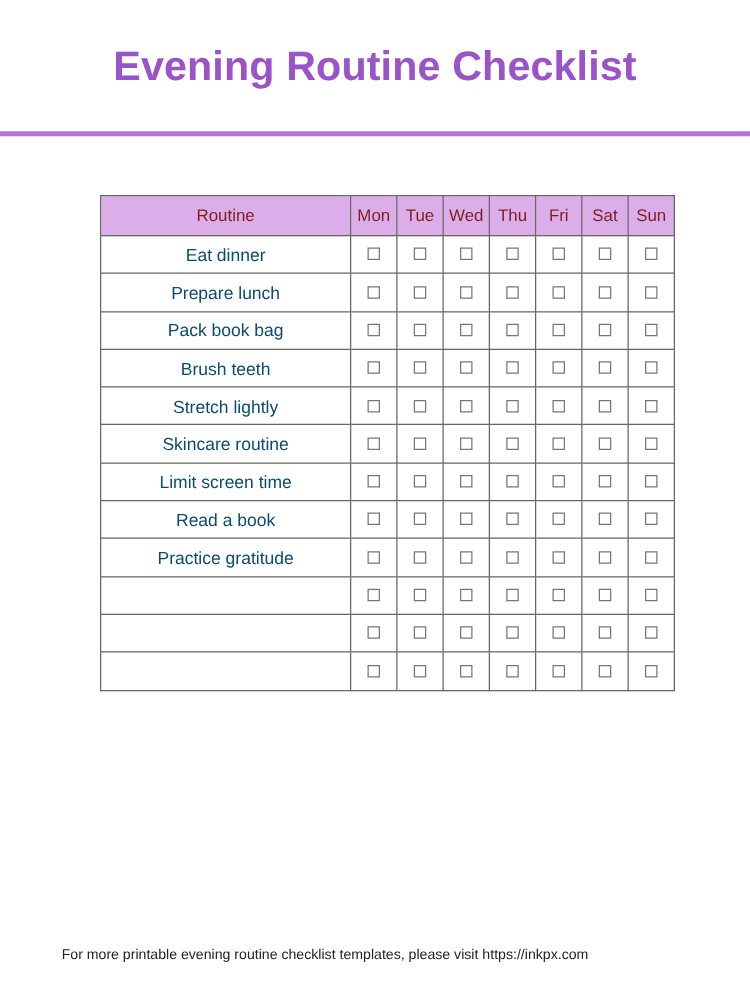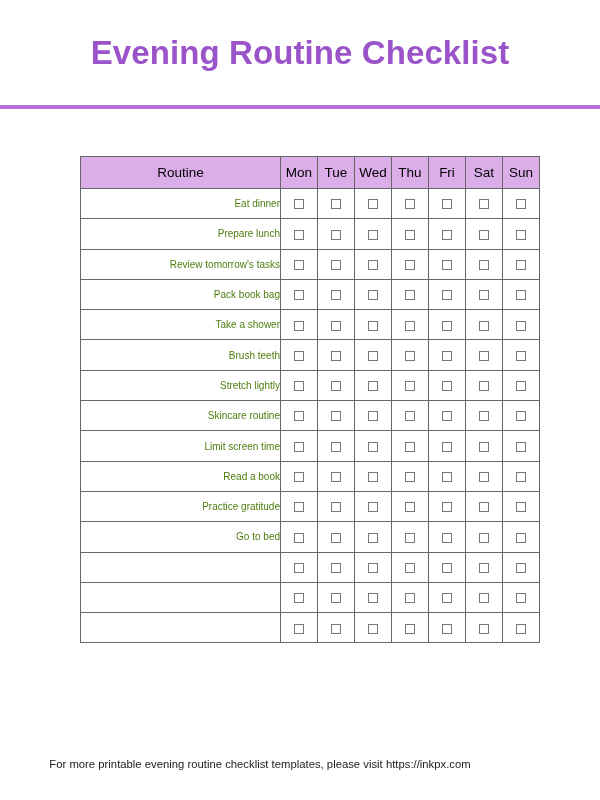--- a/index.html
+++ b/index.html
@@ -64,38 +64,38 @@
     table-layout: fixed;
   }
   table.checklist td,
   table.checklist th {
     border: 1px solid #666666;
     padding: 0;
     margin: 0;
   }
   table.checklist thead th {
     background: #dbaee9;
-    color: #000000;
+    color: #7f1d1d;
     font-size: 13.5px;
     font-weight: normal;
     height: 31px;
     text-align: center;
     vertical-align: middle;
   }
   col.routine-col { width: 200px; }
   col.day-col { width: 37px; }
 
   table.checklist tbody td {
     height: 29.3px;
     vertical-align: middle;
   }
   td.routine-cell {
-    text-align: right;
-    font-size: 10px;
-    color: #4d7c0f;
+    text-align: center;
+    font-size: 14px;
+    color: #0c4a6e;
     padding: 0 4px;
     white-space: nowrap;
     overflow: hidden;
   }
   td.check-cell {
     text-align: center;
   }
   .checkbox {
     display: inline-block;
     width: 8px;
@@ -167,50 +167,30 @@
             <td class="routine-cell">Prepare lunch</td>
             <td class="check-cell"><span class="checkbox"></span></td>
             <td class="check-cell"><span class="checkbox"></span></td>
             <td class="check-cell"><span class="checkbox"></span></td>
             <td class="check-cell"><span class="checkbox"></span></td>
             <td class="check-cell"><span class="checkbox"></span></td>
             <td class="check-cell"><span class="checkbox"></span></td>
             <td class="check-cell"><span class="checkbox"></span></td>
           </tr>
           <tr>
-            <td class="routine-cell">Review tomorrow's tasks</td>
-            <td class="check-cell"><span class="checkbox"></span></td>
-            <td class="check-cell"><span class="checkbox"></span></td>
-            <td class="check-cell"><span class="checkbox"></span></td>
-            <td class="check-cell"><span class="checkbox"></span></td>
-            <td class="check-cell"><span class="checkbox"></span></td>
-            <td class="check-cell"><span class="checkbox"></span></td>
-            <td class="check-cell"><span class="checkbox"></span></td>
-          </tr>
-          <tr>
             <td class="routine-cell">Pack book bag</td>
             <td class="check-cell"><span class="checkbox"></span></td>
             <td class="check-cell"><span class="checkbox"></span></td>
             <td class="check-cell"><span class="checkbox"></span></td>
             <td class="check-cell"><span class="checkbox"></span></td>
             <td class="check-cell"><span class="checkbox"></span></td>
             <td class="check-cell"><span class="checkbox"></span></td>
             <td class="check-cell"><span class="checkbox"></span></td>
           </tr>
           <tr>
-            <td class="routine-cell">Take a shower</td>
-            <td class="check-cell"><span class="checkbox"></span></td>
-            <td class="check-cell"><span class="checkbox"></span></td>
-            <td class="check-cell"><span class="checkbox"></span></td>
-            <td class="check-cell"><span class="checkbox"></span></td>
-            <td class="check-cell"><span class="checkbox"></span></td>
-            <td class="check-cell"><span class="checkbox"></span></td>
-            <td class="check-cell"><span class="checkbox"></span></td>
-          </tr>
-          <tr>
             <td class="routine-cell">Brush teeth</td>
             <td class="check-cell"><span class="checkbox"></span></td>
             <td class="check-cell"><span class="checkbox"></span></td>
             <td class="check-cell"><span class="checkbox"></span></td>
             <td class="check-cell"><span class="checkbox"></span></td>
             <td class="check-cell"><span class="checkbox"></span></td>
             <td class="check-cell"><span class="checkbox"></span></td>
             <td class="check-cell"><span class="checkbox"></span></td>
           </tr>
           <tr>
@@ -248,30 +228,20 @@
             <td class="check-cell"><span class="checkbox"></span></td>
             <td class="check-cell"><span class="checkbox"></span></td>
             <td class="check-cell"><span class="checkbox"></span></td>
             <td class="check-cell"><span class="checkbox"></span></td>
             <td class="check-cell"><span class="checkbox"></span></td>
             <td class="check-cell"><span class="checkbox"></span></td>
             <td class="check-cell"><span class="checkbox"></span></td>
           </tr>
           <tr>
             <td class="routine-cell">Practice gratitude</td>
-            <td class="check-cell"><span class="checkbox"></span></td>
-            <td class="check-cell"><span class="checkbox"></span></td>
-            <td class="check-cell"><span class="checkbox"></span></td>
-            <td class="check-cell"><span class="checkbox"></span></td>
-            <td class="check-cell"><span class="checkbox"></span></td>
-            <td class="check-cell"><span class="checkbox"></span></td>
-            <td class="check-cell"><span class="checkbox"></span></td>
-          </tr>
-          <tr>
-            <td class="routine-cell">Go to bed</td>
             <td class="check-cell"><span class="checkbox"></span></td>
             <td class="check-cell"><span class="checkbox"></span></td>
             <td class="check-cell"><span class="checkbox"></span></td>
             <td class="check-cell"><span class="checkbox"></span></td>
             <td class="check-cell"><span class="checkbox"></span></td>
             <td class="check-cell"><span class="checkbox"></span></td>
             <td class="check-cell"><span class="checkbox"></span></td>
           </tr>
           <tr>
             <td class="routine-cell"></td>

